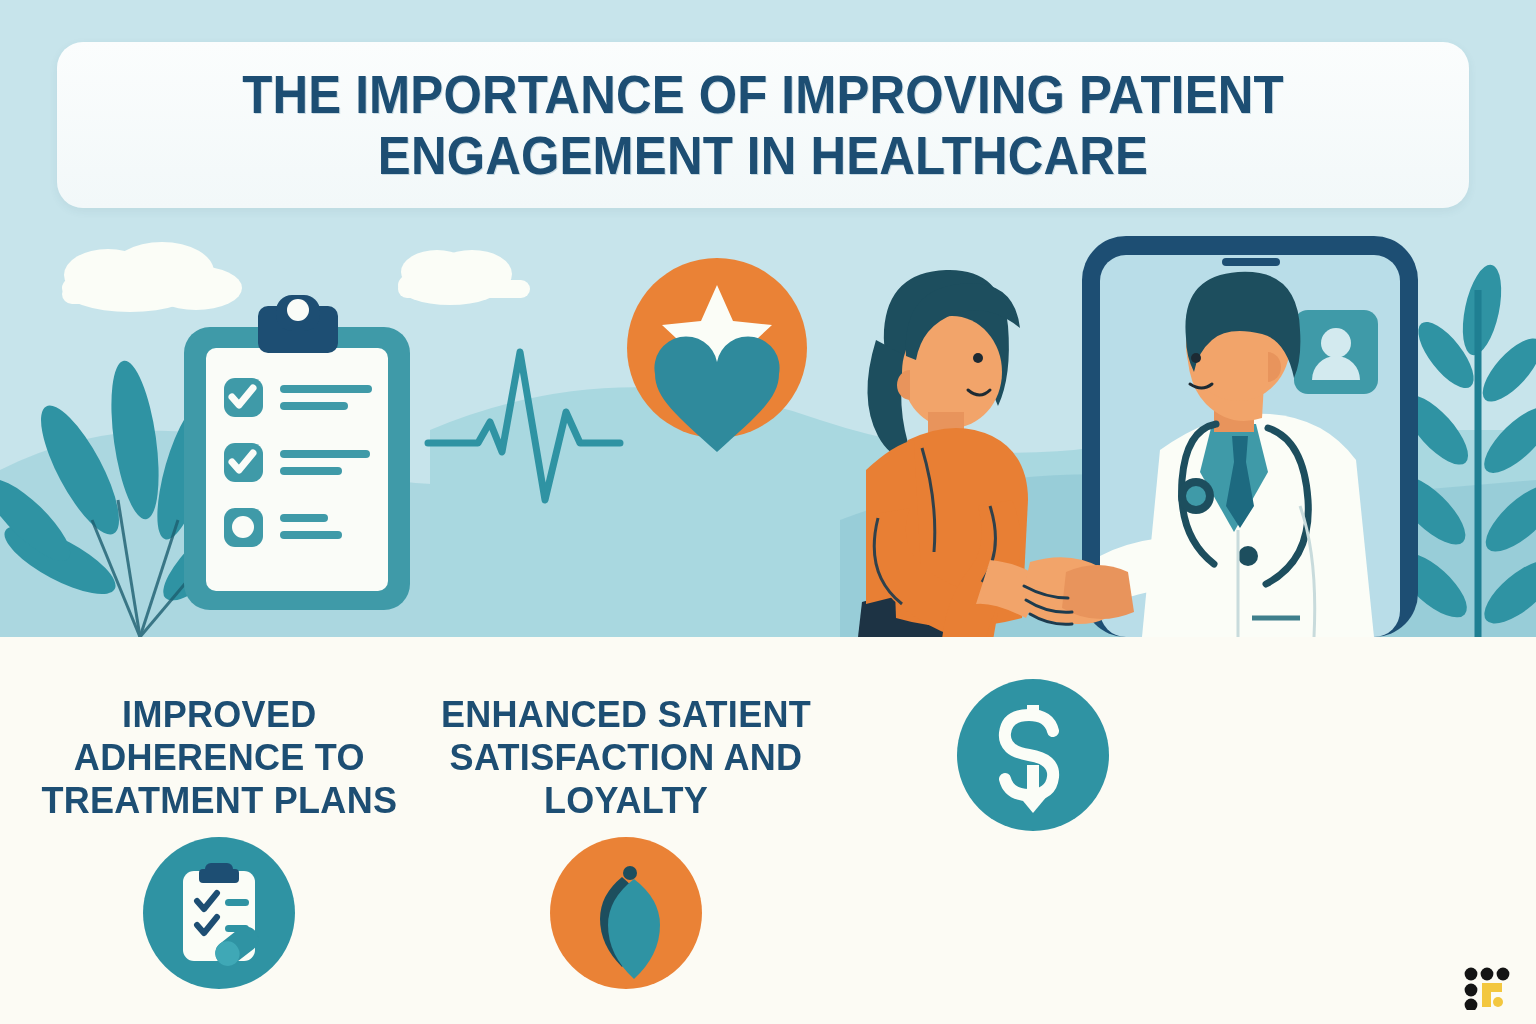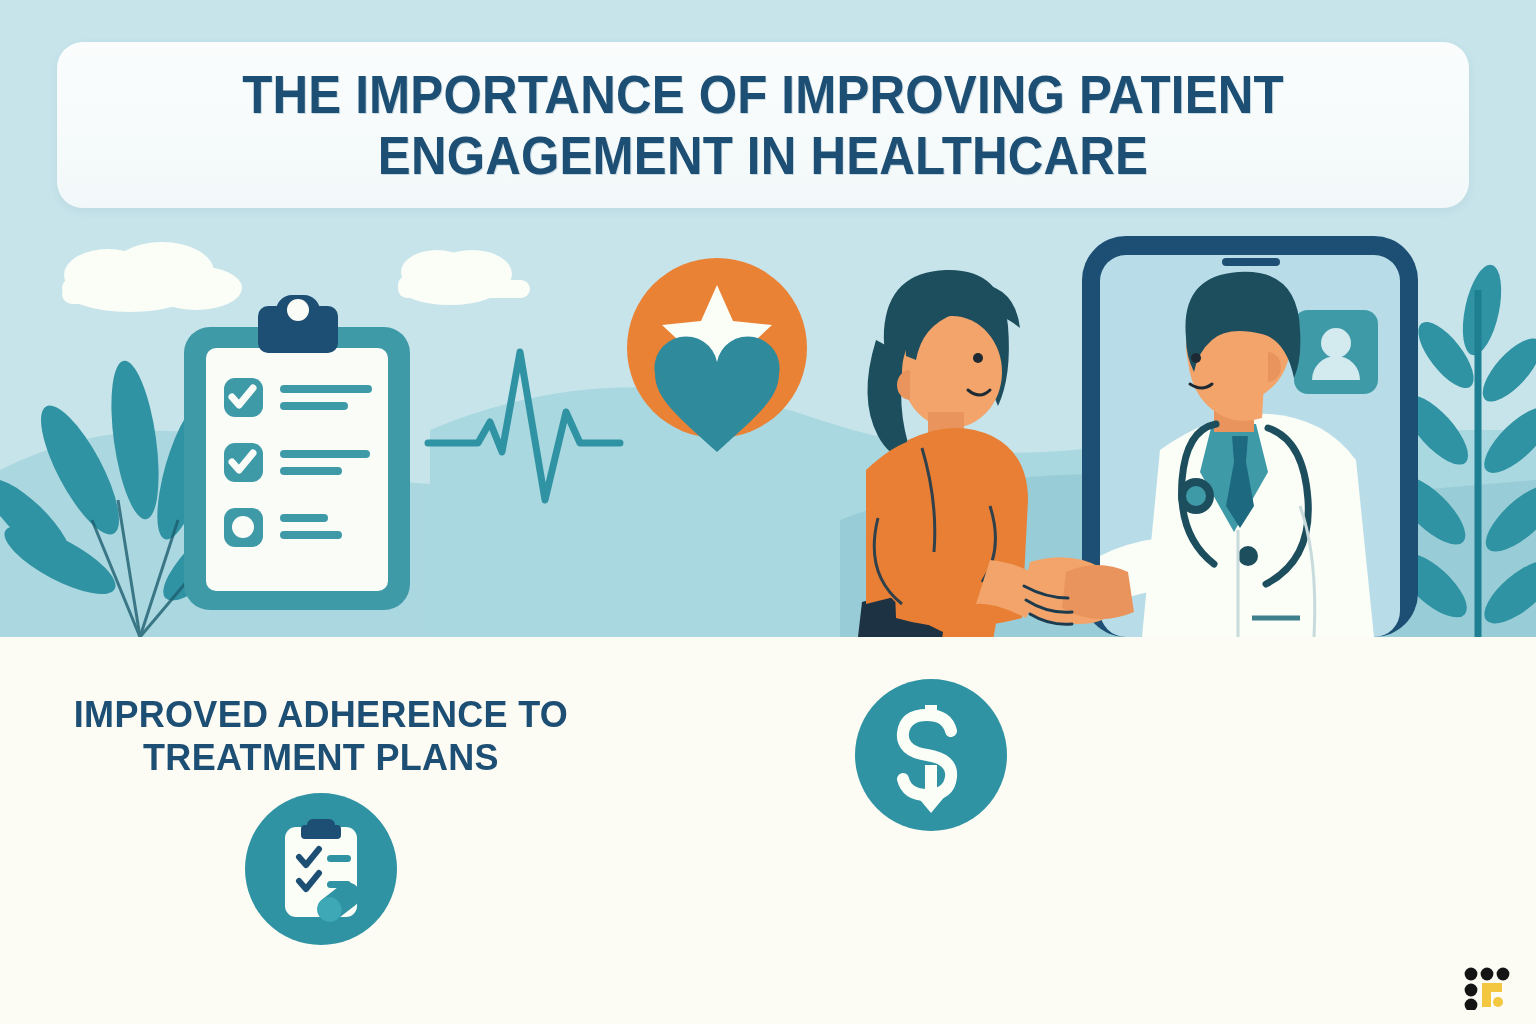--- a/index.html
+++ b/index.html
@@ -290,20 +290,31 @@
             <rect x="82" y="62" width="24" height="7" rx="3.5" fill="#2f93a3"></rect>
             <rect x="82" y="88" width="24" height="7" rx="3.5" fill="#2f93a3"></rect>
             <g transform="rotate(-38 92 110)">
               <rect x="70" y="98" width="48" height="25" rx="12.5" fill="#2f93a3"></rect>
               <rect x="70" y="98" width="24" height="25" rx="12.5" fill="#3fa8b6"></rect>
             </g>
           </svg>
         </div>
       </div>
 
+      <div class="col">
+        <div class="col-label">Enhanced Satient Satisfaction and Loyalty</div>
+        <div class="col-icon">
+          <svg class="icon-circle" width="152" height="152" viewBox="0 0 152 152">
+            <circle cx="76" cy="76" r="76" fill="#ea8236"></circle>
+            <path d="M72 40 q -22 18 -22 42 q 0 26 22 48 q 22 -22 22 -48 q 0 -24 -22 -42 Z" fill="#1d4e5e"></path>
+            <path d="M84 42 q -26 20 -26 46 q 0 30 26 54 q 26 -24 26 -54 q 0 -26 -26 -46 Z" fill="#2f93a3"></path>
+            <circle cx="80" cy="36" r="7" fill="#1d4e5e"></circle>
+          </svg>
+        </div>
+      </div>
 
       <div class="col">
         <div class="col-icon">
           <svg class="icon-circle" width="152" height="152" viewBox="0 0 152 152">
             <circle cx="76" cy="76" r="76" fill="#2f93a3"></circle>
             <path d="M70 26 h12 v12 h-12 Z" fill="#fbfdf7"></path>
             <path d="M96 52 q -4 -16 -24 -16 q -22 0 -24 18 q -2 18 24 22 q 26 4 24 22 q -2 18 -24 18 q -20 0 -24 -16" stroke="#fbfdf7" stroke-width="12" fill="none" stroke-linecap="round" stroke-linejoin="round"></path>
             <path d="M70 86 h12 v30 h-12 Z" fill="#fbfdf7"></path>
             <path d="M76 134 l -20 -24 h40 Z" fill="#fbfdf7"></path>
           </svg>

